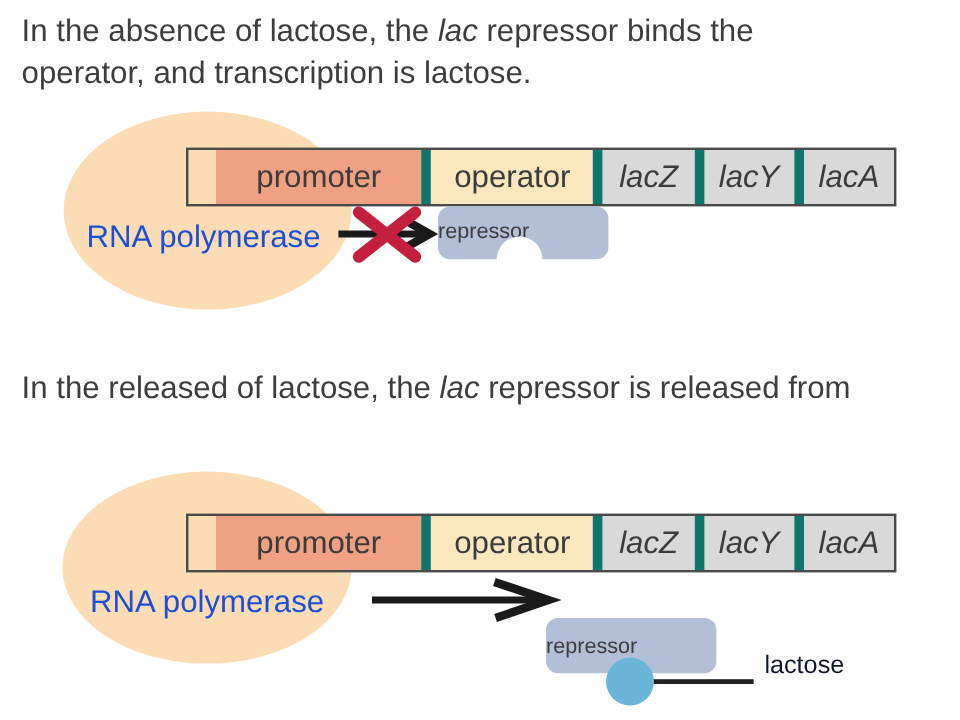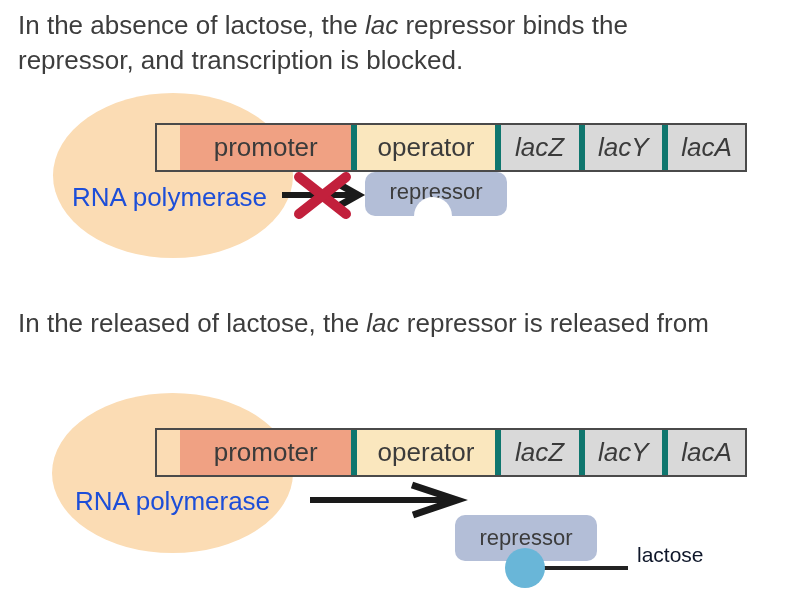--- a/index.html
+++ b/index.html
@@ -13,34 +13,34 @@
   .caption i{font-style:italic;}
   .ellipse{
     position:absolute;background:#fbdcb4;border-radius:50%;z-index:0;
   }
   .bar{
     position:absolute;display:flex;z-index:2;height:49px;width:592px;left:155px;
     border:2px solid #4a4a4a;box-sizing:border-box;
   }
   .seg{
     display:flex;align-items:center;justify-content:center;box-sizing:border-box;
-    border-left:6px solid #0f766e;font-size:26px;color:#3b3b3b;white-space:nowrap;
+    border-left:8px solid #0f766e;font-size:26px;color:#3b3b3b;white-space:nowrap;
   }
   .seg:first-child{border-left:none;}
   .seg-promoter{width:180px;background:#f0a183;margin-left:23px;}
   .seg-operator{width:150px;background:#fae7be;}
   .seg-gene{width:88px;background:#d9d9d9;font-style:italic;}
   .rna-label{
     position:absolute;font-size:26px;color:#1d4ed8;white-space:nowrap;z-index:3;
   }
   .arrow-svg{position:absolute;z-index:3;overflow:visible;}
   .repressor{
     position:absolute;background:#b3bed7;border-radius:10px;z-index:3;
-    display:flex;align-items:center;justify-content:center;
-    font-size:22px;color:#3c3c3c;
+    display:flex;align-items:center;justify-content:flex-start;
+    font-size:18px;color:#3c3c3c;
   }
   .repressor-top{left:365px;top:172px;width:142px;height:44px;}
   .repressor-top .rep-text{margin-bottom:4px;}
   .repressor-top::after{ 
     content:"";position:absolute;left:49px;bottom:-19px;width:38px;height:38px;
     background:#ffffff;border-radius:50%;
   }
   .repressor-bottom{left:455px;top:515px;width:142px;height:46px;}
   .lactose-circle{
     position:absolute;left:505px;top:548px;width:40px;height:40px;border-radius:50%;
@@ -53,21 +53,21 @@
     position:absolute;left:637px;top:543px;font-size:21px;color:#0f172a;z-index:3;white-space:nowrap;
   }
 </style>
 </head>
 <body>
 
 <div class="canvas">
 
   <p class="caption" style="top:8px;">
     <span>In the absence of lactose, the </span><i>lac</i><span> repressor binds the</span><br>
-    <span>repressor, and transcription is blocked.</span>
+    <span>operator, and transcription is lactose.</span>
   </p>
 
   <div class="ellipse" style="left:53px;top:93px;width:240px;height:165px;"></div>
 
   <div class="bar" style="top:123px;">
     <div class="seg seg-promoter">
       <span>promoter</span>
     </div>
     <div class="seg seg-operator">
       <span>operator</span>

